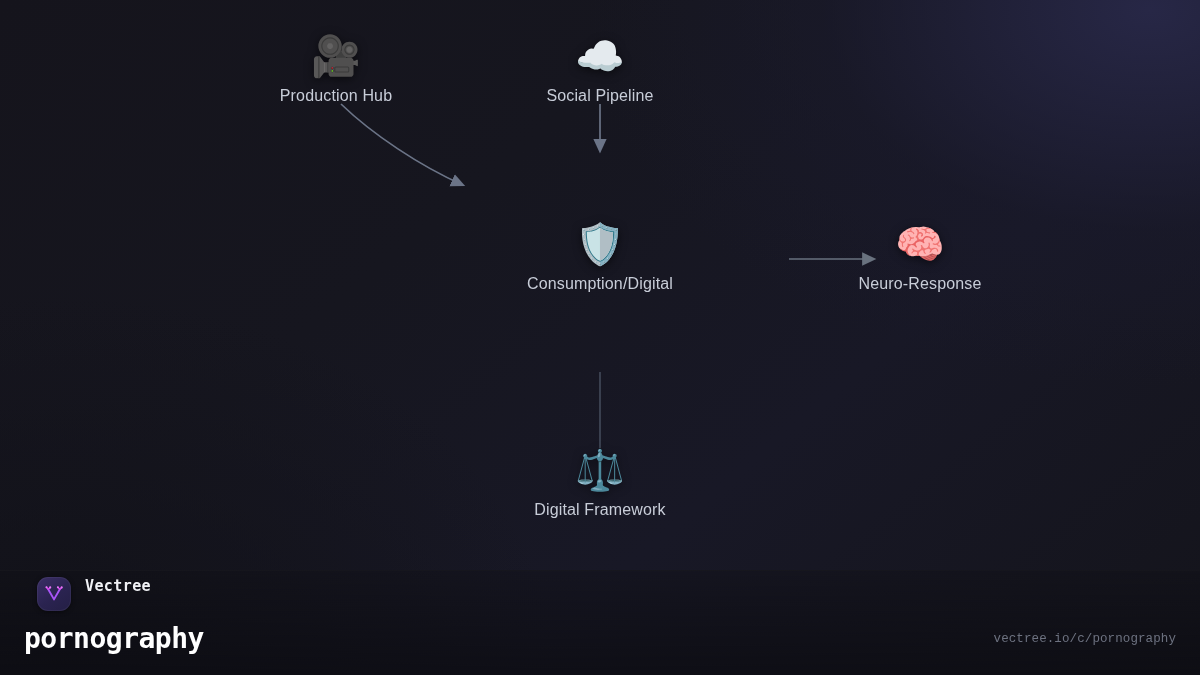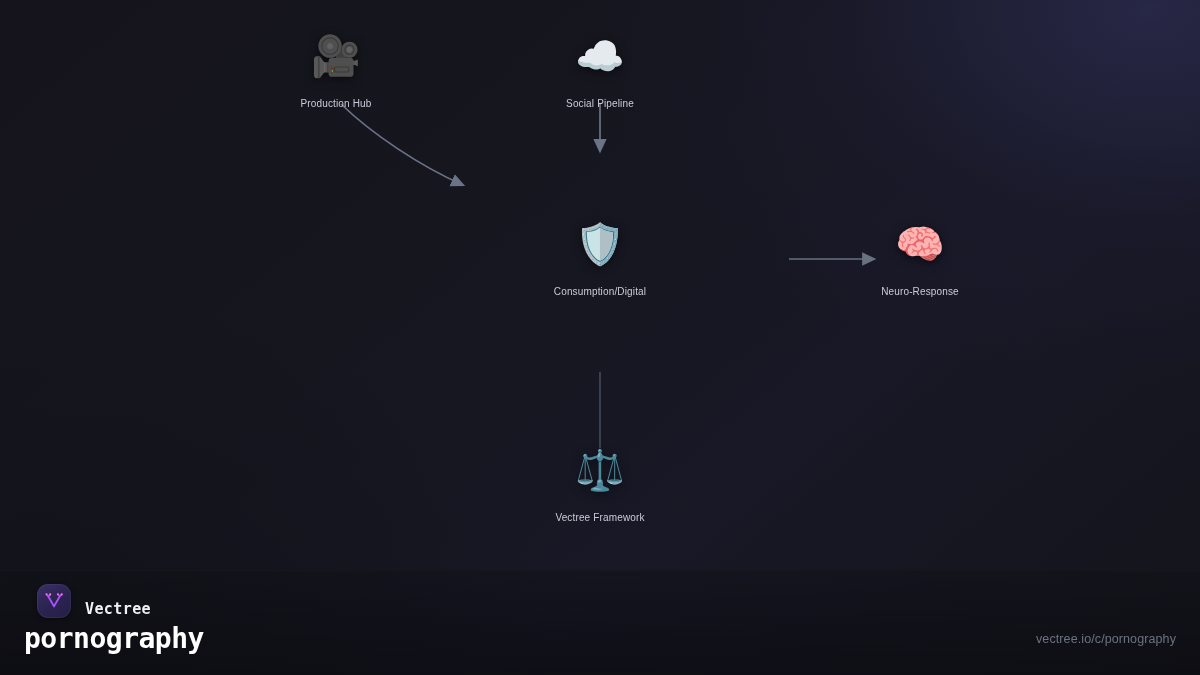--- a/index.html
+++ b/index.html
@@ -39,22 +39,22 @@
   .node .glyph {
     display:block;
     font-size:40px;
     line-height:46px;
     height:46px;
     font-family:"DejaVu Sans", sans-serif;
     filter:drop-shadow(0 2px 5px rgba(0,0,0,0.55));
   }
   .node .nlabel {
     display:block;
-    margin-top:18px;
-    font-size:10px;
+    margin-top:10px;
+    font-size:16px;
     line-height:14px;
     color:#c8cdd8;
     letter-spacing:0.15px;
     white-space:nowrap;
   }
   
   .annotation {
     position:absolute;
     width:300px;
     margin-left:-150px;
@@ -68,23 +68,23 @@
   
   #footer {
     position:absolute;
     left:0; bottom:0;
     width:1200px; height:105px;
     border-top:1px solid rgba(255,255,255,0.035);
     background:linear-gradient(180deg, rgba(14,14,20,0.35) 0%, rgba(12,12,18,0.8) 100%);
   }
   #brand-row {
     position:absolute;
-    left:24px; top:13px;
+    left:24px; top:6px;
     display:flex;
-    align-items:flex-end;
+    align-items:flex-start;
     gap:14px;
     padding-left:13px;
   }
   #logo-mark {
     width:34px; height:34px;
     border-radius:11px;
     background:linear-gradient(145deg, #3b2f66 0%, #2a2350 55%, #241f45 100%);
     box-shadow:0 1px 4px rgba(0,0,0,0.5), inset 0 0 0 1px rgba(255,255,255,0.05);
     display:flex; align-items:center; justify-content:center;
   }
@@ -101,21 +101,21 @@
     font-family:"DejaVu Sans Mono", monospace;
     font-size:28px;
     font-weight:bold;
     color:#ffffff;
     letter-spacing:-0.5px;
     line-height:44px;
   }
   #site-url {
     position:absolute;
     right:24px; top:61px;
-    font-family:Liberation Sans, sans-serif;
+    font-family:Liberation Mono, monospace;
     font-size:12.5px;
     color:#6d7280;
     letter-spacing:0.1px;
   }
 </style>
 </head>
 <body>
 
 <div id="canvas">
 
@@ -154,21 +154,21 @@
     <span class="nlabel">Consumption/Digital</span>
   </div>
 
   <div class="node" style="left:920px; top:221px;">
     <span class="glyph">🧠</span>
     <span class="nlabel">Neuro-Response</span>
   </div>
 
   <div class="node" style="left:600px; top:447px;">
     <span class="glyph">⚖️</span>
-    <span class="nlabel">Vectree Framework</span>
+    <span class="nlabel">Digital Framework</span>
   </div>
 
 </div>
 
 <div id="footer">
 
   <div id="brand-row">
     <div id="logo-mark">
       <svg width="22" height="22" viewBox="0 0 22 22" xmlns="http://www.w3.org/2000/svg">
         <path d="M5.2 6.2 L11 16.4 L16.8 6.2" fill="none" stroke="#a855f7" stroke-width="1.9" stroke-linecap="round" stroke-linejoin="round"></path>

